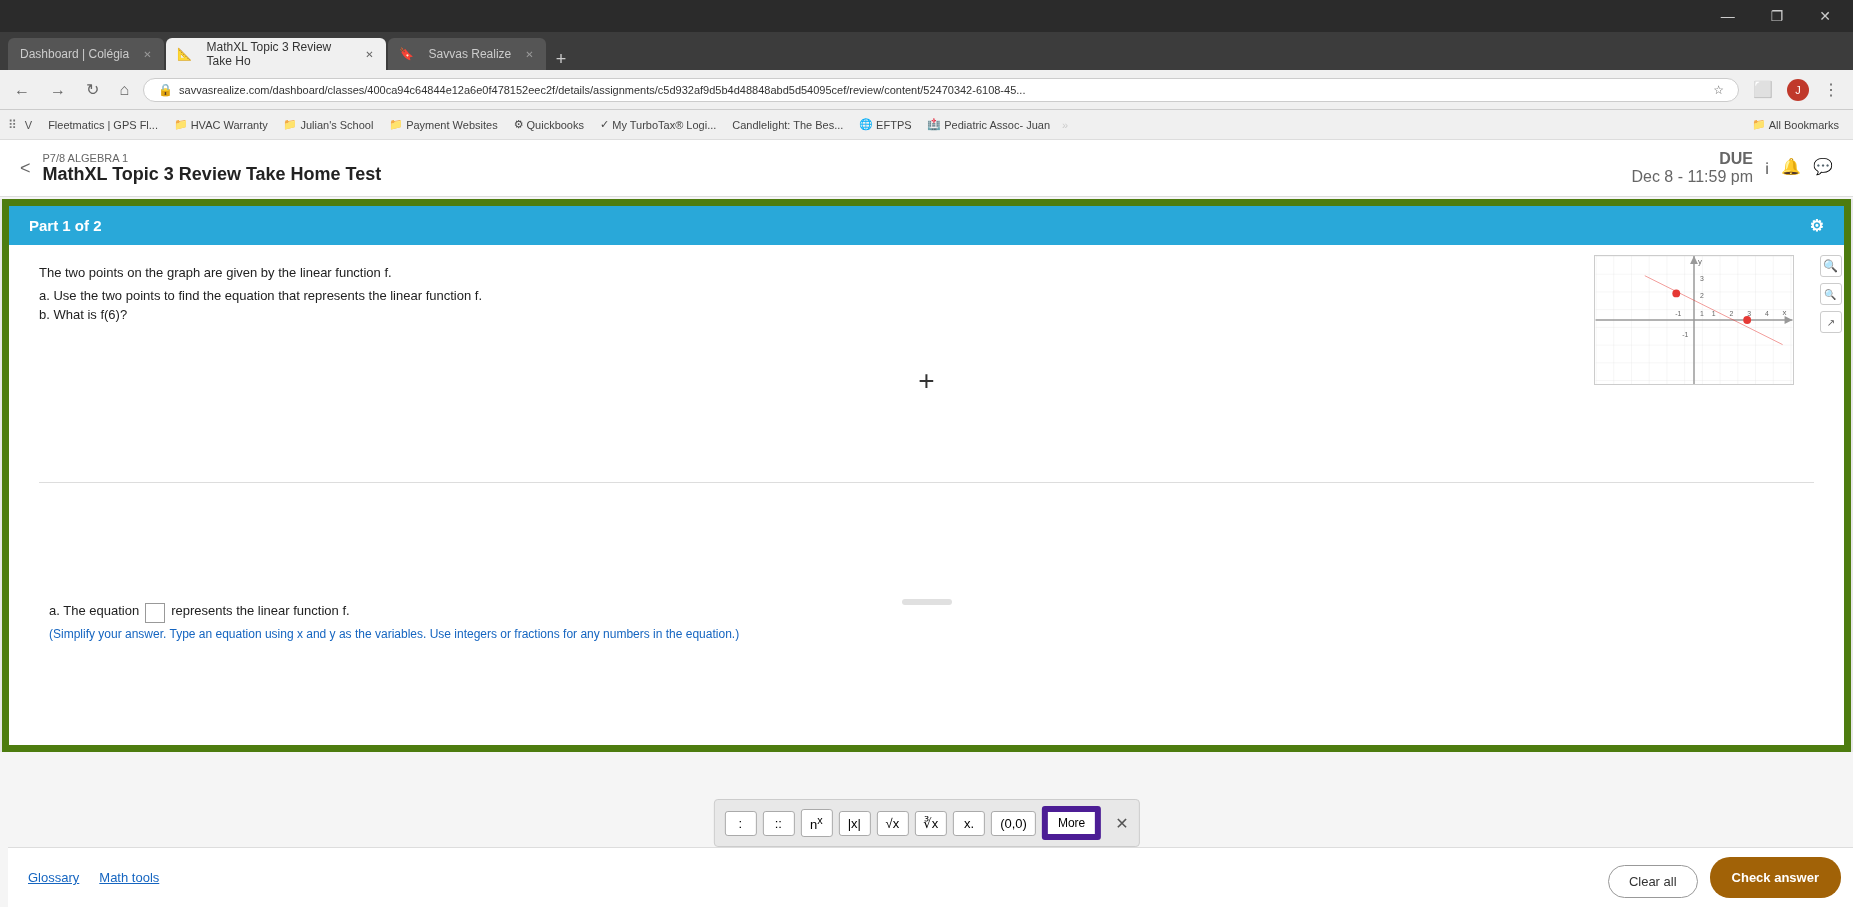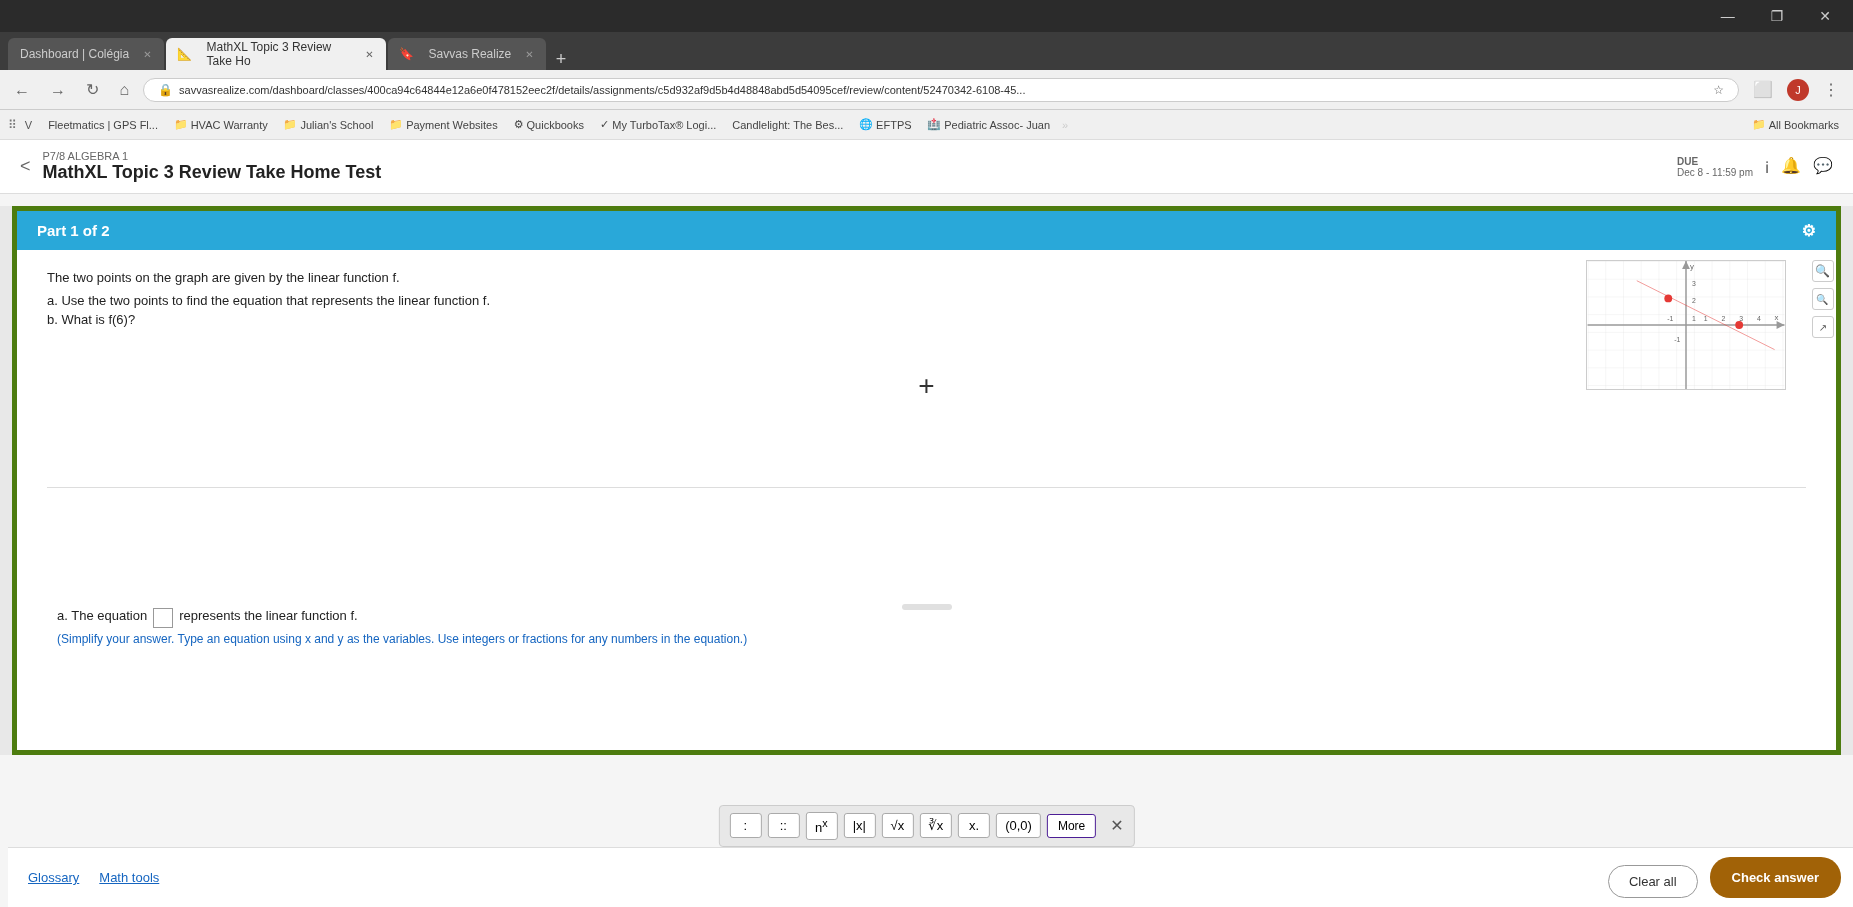--- a/index.html
+++ b/index.html
@@ -28,21 +28,21 @@
     .bookmark-sep { color: #ccc; margin: 0 2px; }
 
     
     .page-content { background: #f5f5f5; height: calc(907px - 140px); overflow-y: auto; }
 
     .page-header { background: white; padding: 10px 20px; display: flex; align-items: center; border-bottom: 1px solid #ddd; }
     .back-btn { color: #666; font-size: 18px; cursor: pointer; margin-right: 12px; }
     .assignment-info { flex: 1; }
     .assignment-breadcrumb { font-size: 11px; color: #666; }
     .assignment-title { font-size: 18px; font-weight: bold; color: #222; }
-    .due-info { font-size: 10px; color: #666; }
+    .due-info { text-align: right; font-size: 16px; color: #666; }
     .due-info .due-label { font-weight: bold; }
     .header-icons { display: flex; gap: 12px; margin-left: 12px; color: #555; font-size: 16px; }
     .header-icon { cursor: pointer; }
 
     
     .main-content { padding: 0; background: #e8e8e8; }
 
     .part-header { background: #29a8d9; color: white; padding: 10px 20px; font-size: 15px; font-weight: bold; display: flex; align-items: center; justify-content: space-between; }
     .part-header-icon { font-size: 16px; cursor: pointer; }
 
@@ -59,21 +59,21 @@
 
     
     .answer-area { margin-top: 120px; padding: 0 10px; }
     .answer-label { font-size: 13px; color: #222; display: flex; align-items: flex-start; gap: 6px; }
     .answer-box { display: inline-block; width: 20px; height: 20px; border: 1px solid #999; background: white; vertical-align: middle; }
     .answer-hint { font-size: 12px; color: #1565c0; margin-top: 4px; }
 
     
     .math-toolbar-container { position: fixed; bottom: 60px; left: 50%; transform: translateX(-50%); background: #e8e8e8; border: 1px solid #ccc; border-radius: 4px; padding: 6px 10px; display: flex; align-items: center; gap: 6px; z-index: 100; }
     .math-btn { background: white; border: 1px solid #aaa; border-radius: 3px; padding: 4px 8px; font-size: 13px; cursor: pointer; min-width: 32px; text-align: center; }
-    .math-btn-more { background: white; border: 1px solid #4c1d95; border-radius: 3px; padding: 4px 10px; font-size: 12px; cursor: pointer; }
+    .math-btn-more { background: white; border: 6px solid #4c1d95; border-radius: 3px; padding: 4px 10px; font-size: 12px; cursor: pointer; }
     .math-toolbar-close { color: #555; font-size: 16px; cursor: pointer; margin-left: 8px; }
 
     
     .bottom-bar { background: white; height: 60px; display: flex; align-items: center; padding: 0 20px; border-top: 1px solid #ddd; justify-content: space-between; position: fixed; bottom: 0; left: 8px; width: 100%; z-index: 99; }
     .bottom-links { display: flex; gap: 20px; }
     .bottom-link { font-size: 13px; color: #1565c0; cursor: pointer; text-decoration: underline; }
     .bottom-actions { display: flex; gap: 12px; align-items: flex-end; }
     .clear-all-btn { background: white; border: 1px solid #999; border-radius: 20px; padding: 8px 20px; font-size: 13px; cursor: pointer; color: #333; }
     .check-answer-btn { background: #a16207; border: none; border-radius: 20px; padding: 13px 22px; font-size: 13px; cursor: pointer; color: white; font-weight: bold; }
 
@@ -189,21 +189,21 @@
       <div>Dec 8 - 11:59 pm</div>
     </div>
     <div class="header-icons">
       <span class="header-icon">ℹ</span>
       <span class="header-icon">🔔</span>
       <span class="header-icon">💬</span>
     </div>
   </div>
 
   <div class="main-content">
-    <div style="background:white;margin:12px;border:5px solid #4d7c0f;">
+    <div style="background:white;margin:2px;border:7px solid #4d7c0f;">
 
       <div class="part-header">
         <span>Part 1 of 2</span>
         <span class="part-header-icon">⚙</span>
       </div>
 
       <div class="question-area">
         <p class="question-text">The two points on the graph are given by the linear function f.</p>
         <p class="question-sub">a. Use the two points to find the equation that represents the linear function f.</p>
         <p class="question-sub">b. What is f(6)?</p>

